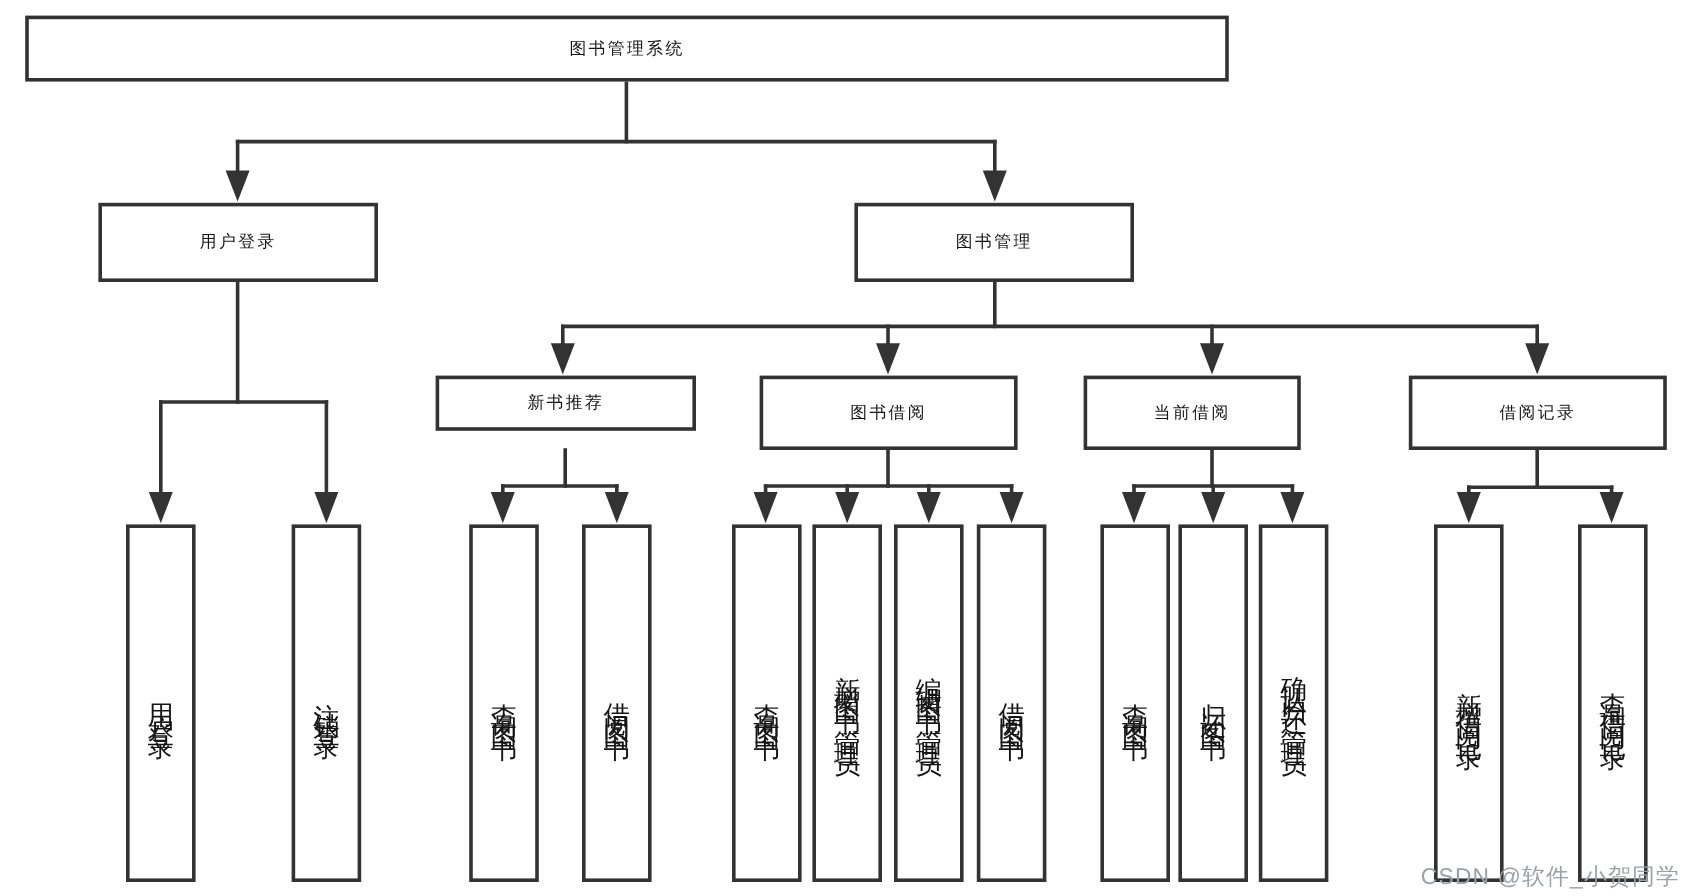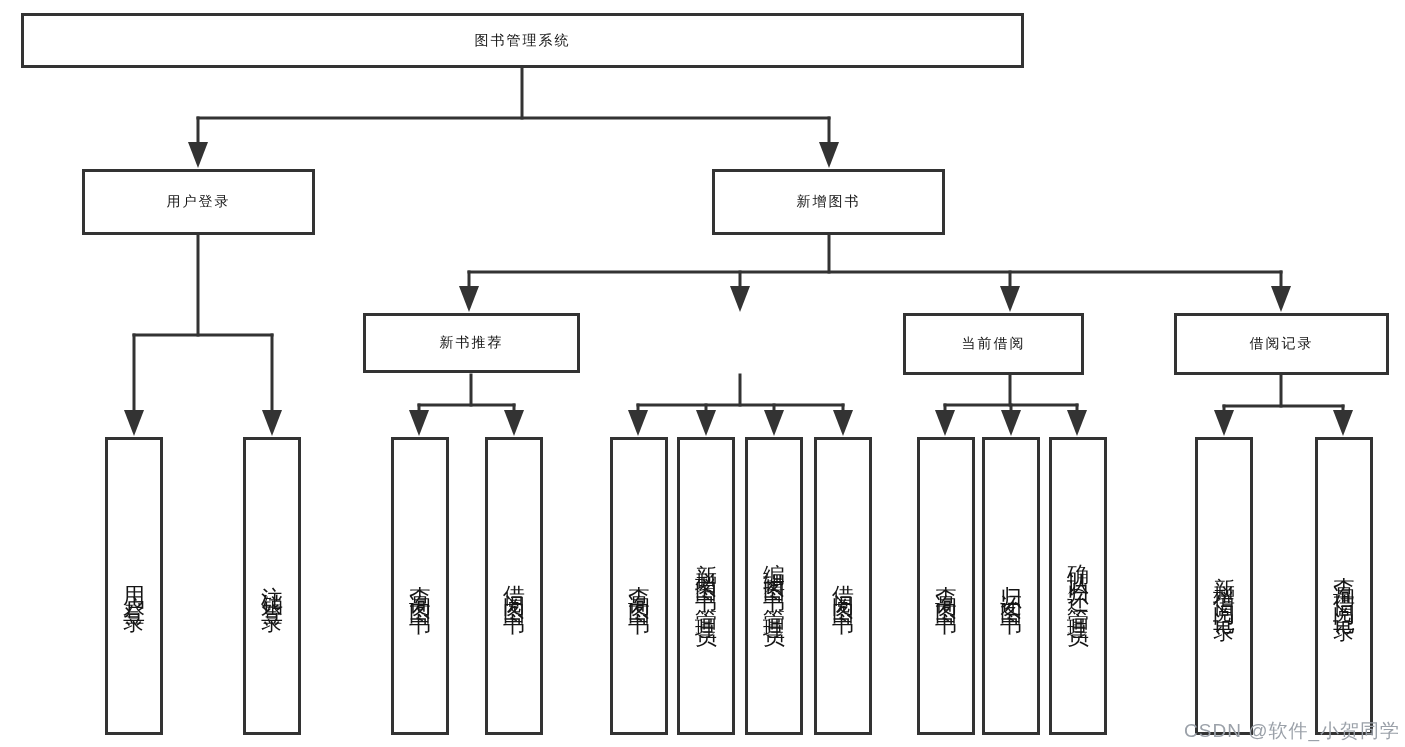--- a/index.html
+++ b/index.html
@@ -135,25 +135,28 @@
   </svg>
 
   <div class="node" style="left:21px; top:13px; width:1003px; height:55px;">
     <span>图书管理系统</span>
   </div>
 
   <div class="node" style="left:82px; top:169px; width:233px; height:66px;">
     <span>用户登录</span>
   </div>
   <div class="node" style="left:712px; top:169px; width:233px; height:66px;">
-    <span>新增图书</span>
-  </div>
-
-  <div class="node" style="left:363px; top:313px; width:217px; height:60px;">
+    <span>图书管理</span>
+  </div>
+
+  <div class="node" style="left:363px; top:313px; width:217px; height:46px;">
     <span>新书推荐</span>
+  </div>
+  <div class="node" style="left:633px; top:313px; width:215px; height:62px;">
+    <span>图书借阅</span>
   </div>
   <div class="node" style="left:903px; top:313px; width:181px; height:62px;">
     <span>当前借阅</span>
   </div>
   <div class="node" style="left:1174px; top:313px; width:215px; height:62px;">
     <span>借阅记录</span>
   </div>
 
   <div class="leaf" style="left:105px;">
     <span class="vtext">用户登录</span>

